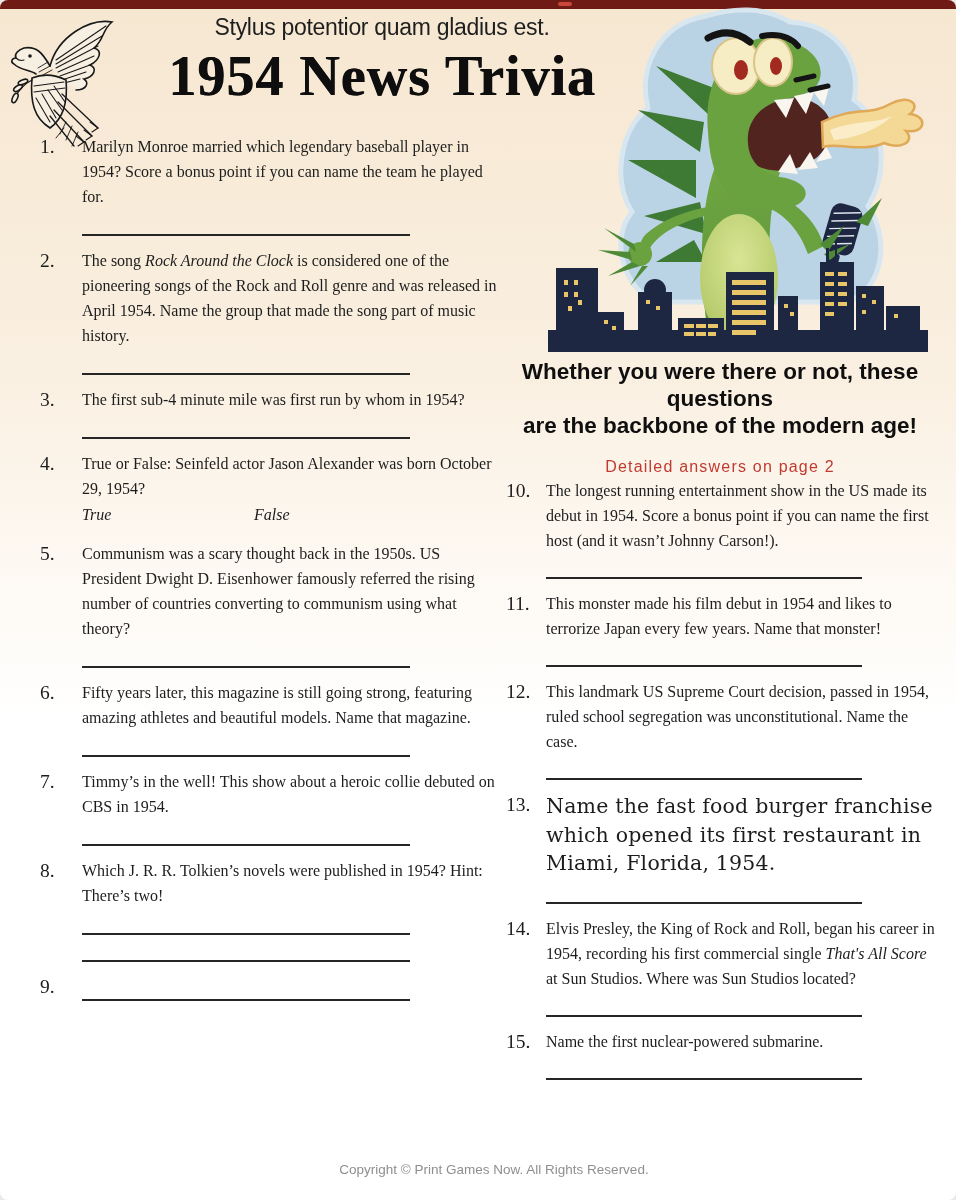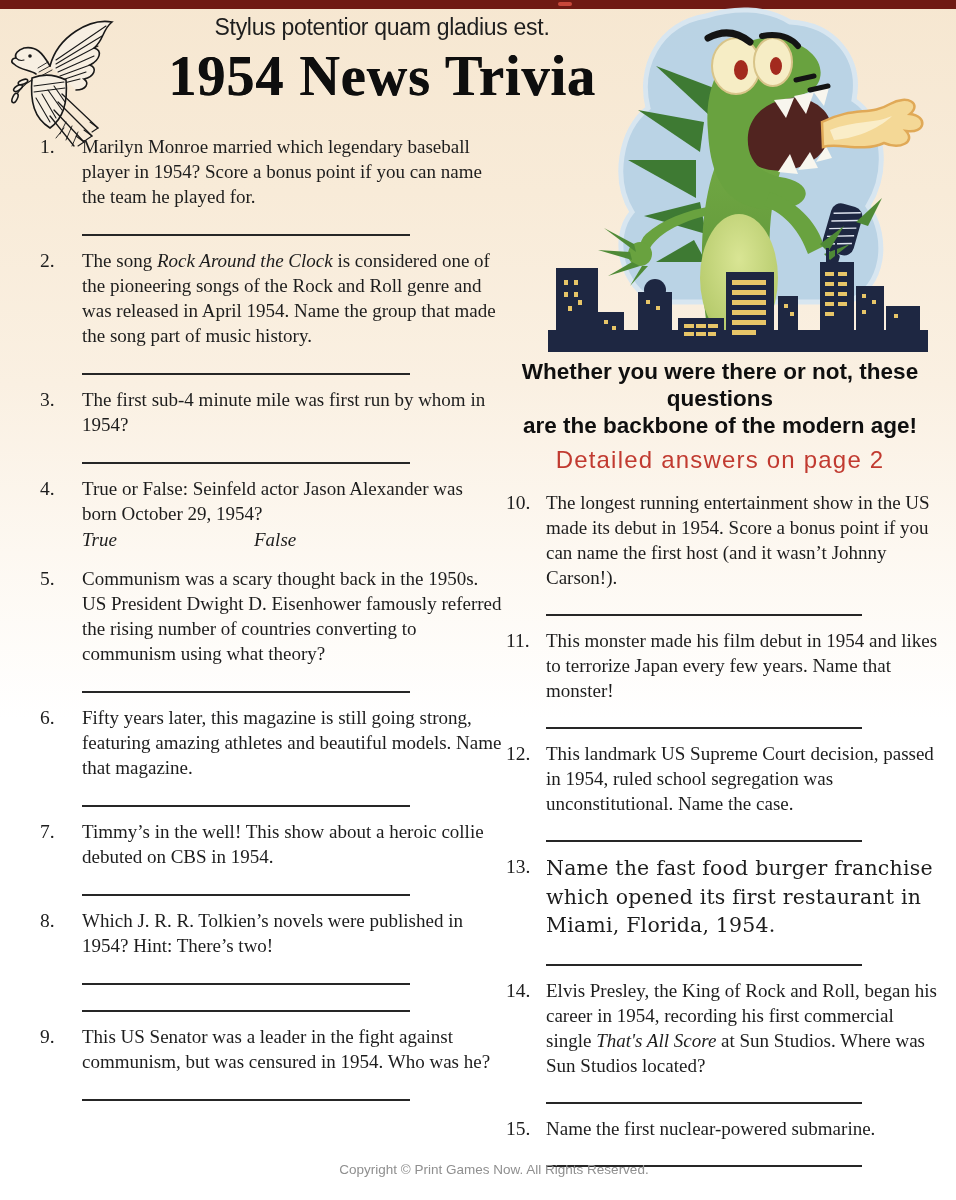--- a/index.html
+++ b/index.html
@@ -5,20 +5,21 @@
   html,body{margin:0;padding:0;}
   body{background:#e9e9e9;}
   .page{
     position:relative;
     width:956px;height:1200px;
     margin:0 auto;
     overflow:hidden;
     background:linear-gradient(180deg,#f6e7d1 0%,#f8ebd8 16%,#faf0e2 32%,#fdf8f1 46%,#ffffff 60%,#ffffff 100%);
     font-family:"Liberation Serif", serif;
     color:var(--ink,#1d1d1d);
+    border-radius:8px;
   }
   
   .topbar{position:absolute;top:0;left:0;width:100%;height:9px;background:var(--topbar-red,#6f1a14);}
   .topbar .nick{position:absolute;left:558px;top:2px;width:14px;height:4px;background:#c8473a;border-radius:2px;}
 
   
   .masthead{position:absolute;left:112px;top:14px;width:540px;text-align:center;}
   .motto{font-family:"Liberation Sans", sans-serif;font-size:23px;letter-spacing:-0.3px;color:#1e1e1e;}
   .title{
     margin-top:6px;
@@ -28,35 +29,35 @@
     text-shadow:0.6px 0 #0e0e0e;
   }
   .eagle{position:absolute;left:6px;top:10px;}
 
   
   .col-left{position:absolute;left:36px;top:134px;width:466px;}
   .col-right{position:absolute;left:498px;top:0;width:444px;}
 
   .q{display:flex;align-items:flex-start;}
   .qnum{flex:0 0 42px;padding-left:4px;font-size:19.5px;line-height:25px;}
-  .qbody{flex:1 1 auto;font-size:19px;line-height:25px;}
+  .qbody{flex:1 1 auto;font-size:16px;line-height:25px;}
   .qtext{margin:0;}
   .q-alt .qbody{font-family:"DejaVu Serif", serif;font-size:20.5px;line-height:28.5px;letter-spacing:0.2px;}
   .blank{border-top:2px solid #262626;height:0;width:328px;margin:25px 0 12px 0;}
   .col-right .blank{width:316px;margin:24px 0 12px 0;}
   .tfrow{font-style:italic;margin:1px 0 14px 0;}
   .tfrow .tf-true{display:inline-block;width:172px;}
 
   
   .monster-wrap{position:relative;margin-left:40px;width:402px;height:352px;}
   .tagline{margin-top:6px;text-align:center;font-family:"Liberation Sans", sans-serif;
     font-weight:bold;font-size:22.5px;line-height:27px;color:#0f0f0f;}
-  .answers-note{margin-top:7px;text-align:center;font-family:"Liberation Sans", sans-serif;
-    font-size:24px;letter-spacing:1.2px;color:var(--accent-red,#c13a30);}
-  .questions-right{margin-top:16px;padding-left:8px;}
+  .answers-note{margin-top:19px;text-align:center;font-family:"Liberation Sans", sans-serif;
+    font-size:16px;letter-spacing:1.2px;color:var(--accent-red,#c13a30);}
+  .questions-right{margin-top:2px;padding-left:8px;}
   .questions-right .qnum{flex:0 0 40px;padding-left:0;}
 
   
   .footer{position:absolute;left:16px;top:1162px;width:100%;text-align:center;
     font-family:"Liberation Sans", sans-serif;font-size:13.5px;color:#8f8f8f;}
 </style>
 </head>
 <body>
 
 <div class="page" style="--topbar-red: #6f1a14; --accent-red: #c13a30; --ink: #1d1d1d; --page-cream: #f7e9d4; --skyline-navy: #1e2742; --monster-green: #69a23f; --window-yellow: #e7c568;">
@@ -151,21 +152,20 @@
         <div class="qnum">8.</div>
         <div class="qbody">
           <p class="qtext"><span>Which J. R. R. Tolkien’s novels were published in 1954? Hint: There’s two!</span></p>
           <div class="blank"></div>
           <div class="blank"></div>
         </div>
       </div>
       <div class="q">
         <div class="qnum">9.</div>
         <div class="qbody">
-          <p class="qtext"><span>This US Senator was a leader in the fight against communism, but was censured in 1954. Who was he?</span></p>
           <div class="blank"></div>
         </div>
       </div>
     </div>
 
   <div class="col-right">
 
     <div class="monster-wrap">
       <svg width="402" height="352" viewBox="0 0 402 352">
         <defs>

